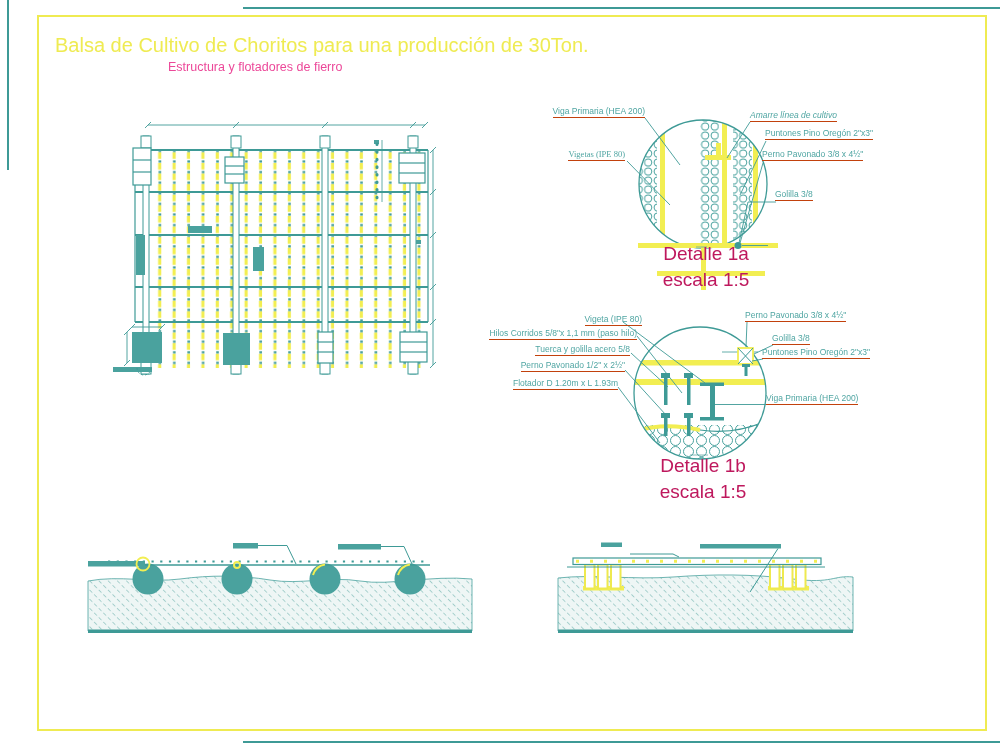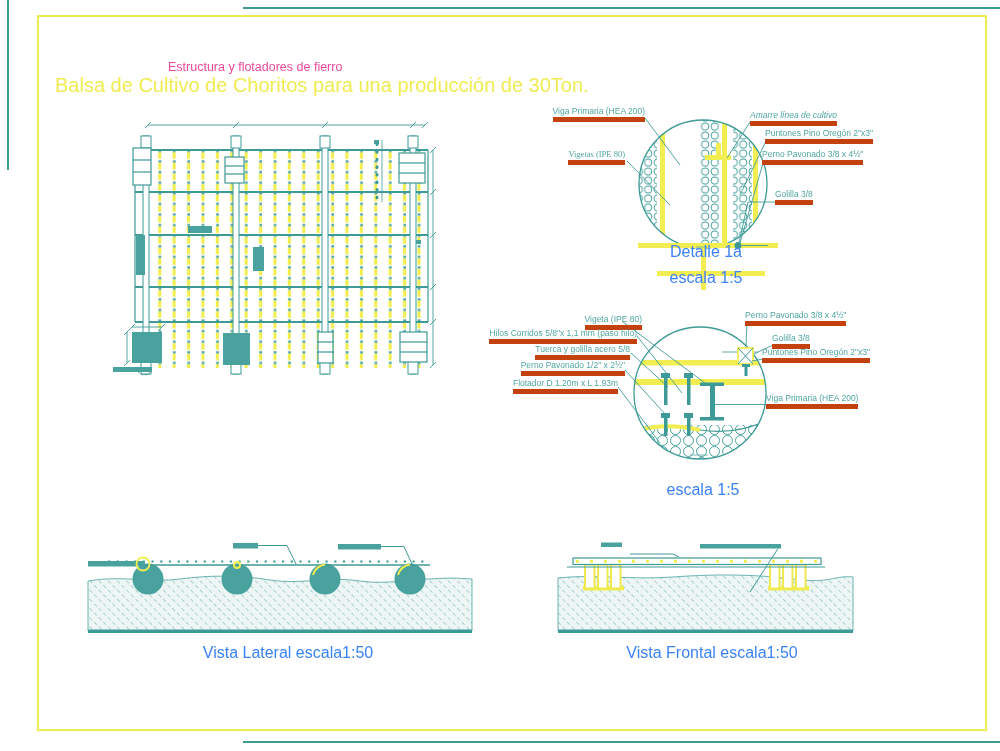--- a/index.html
+++ b/index.html
@@ -1,25 +1,25 @@
 <!DOCTYPE html>
 <html><head>
 <meta charset="utf-8">
 <style>
   html,body{margin:0;padding:0;background:#fff;font-family:"Liberation Sans",sans-serif;}
   .sheet{position:relative;width:1000px;height:751px;background:#fff;overflow:hidden;}
   .abs{position:absolute;}
   .tealbar{background:#3E9A96;}
   .frame{position:absolute;left:37px;top:15px;width:946px;height:712px;border:2px solid #EFEB52;}
-  .page-title{position:absolute;left:55px;top:34px;font-size:20px;color:#EFEB52;white-space:nowrap;margin-top:40px;}
+  .page-title{position:absolute;left:55px;top:34px;font-size:20px;color:#EFEB52;white-space:nowrap;}
   .page-subtitle{position:absolute;left:168px;top:60px;font-size:12.5px;color:#ec4899;white-space:nowrap;}
   .lbl{position:absolute;font-size:8.5px;color:#4FA5A2;line-height:1.05;white-space:nowrap;}
-  .lbl span{display:inline-block;border-bottom:5px solid #c2410c;padding-bottom:1px;}
+  .lbl span{display:inline-block;border-bottom:1px solid #c2410c;padding-bottom:1px;}
   .ra{text-align:right;}
-  .cap{position:absolute;color:#3b82f6;font-size:16px;text-align:center;white-space:nowrap;}
+  .cap{position:absolute;color:#be185d;font-size:19px;text-align:center;white-space:nowrap;}
   svg{position:absolute;overflow:visible;}
 </style>
 </head>
 <body>
 
 <div class="sheet">
 
   <div class="abs tealbar" style="left:243px;top:7px;width:757px;height:2px;"></div>
   <div class="abs tealbar" style="left:7px;top:0;width:2px;height:170px;"></div>
   <div class="abs tealbar" style="left:243px;top:741px;width:757px;height:2px;"></div>
@@ -219,20 +219,21 @@
   </svg>
   <div class="lbl ra" style="left:512px;top:315px;width:130px;"><span>Vigeta (IPE 80)</span></div>
   <div class="lbl ra" style="left:447px;top:329px;width:190px;"><span>Hilos Corridos 5/8"x 1,1 mm (paso hilo)</span></div>
   <div class="lbl ra" style="left:500px;top:345px;width:130px;"><span>Tuerca y golilla acero 5/8</span></div>
   <div class="lbl ra" style="left:495px;top:361px;width:130px;"><span>Perno Pavonado 1/2" x 2½"</span></div>
   <div class="lbl ra" style="left:488px;top:379px;width:130px;"><span>Flotador D 1.20m x L 1.93m</span></div>
   <div class="lbl" style="left:745px;top:311px;"><span>Perno Pavonado 3/8 x 4½"</span></div>
   <div class="lbl" style="left:772px;top:334px;"><span>Golilla 3/8</span></div>
   <div class="lbl" style="left:762px;top:348px;"><span>Puntones Pino Oregón 2"x3"</span></div>
   <div class="lbl" style="left:766px;top:394px;"><span>Viga Primaria (HEA 200)</span></div>
+  <div class="cap" style="left:598px;top:455px;width:210px;">Detalle 1b</div>
   <div class="cap" style="left:598px;top:481px;width:210px;">escala 1:5</div>
 
   <svg style="left:80px;top:535px;" width="400" height="105" viewBox="0 0 400 105">
     <defs>
       <pattern id="hatchL" width="6.5" height="6.5" patternUnits="userSpaceOnUse" patternTransform="rotate(-45)">
         <rect width="6.5" height="6.5" fill="#EEF6F5"></rect>
         <line x1="0" y1="0" x2="0" y2="6.5" stroke="#6FB2AE" stroke-width="1.1" stroke-dasharray="4 2.5"></line>
       </pattern>
     </defs>
     <g>
@@ -256,21 +257,20 @@
       <rect x="258" y="9" width="43" height="5.5" fill="#4AA29E"></rect>
       <line x1="301" y1="11.5" x2="324" y2="11.5" stroke="#3E9A96" stroke-width="1"></line>
       <line x1="324" y1="11.5" x2="332" y2="29" stroke="#3E9A96" stroke-width="1"></line>
     </g>
     <g fill="none" stroke="#F2EE52" stroke-width="2">
       <circle cx="157" cy="30" r="3"></circle>
       <path d="M233,40 A14,14 0 0 1 245,29.5"></path>
       <path d="M318,40 A14,14 0 0 1 330,29.5"></path>
     </g>
   </svg>
-  <div class="cap" style="left:138px;top:644px;width:300px;">Vista Lateral escala1:50</div>
 
   <svg style="left:553px;top:535px;" width="310" height="100" viewBox="0 0 310 100">
     <defs>
       <pattern id="hatchF" width="6.5" height="6.5" patternUnits="userSpaceOnUse" patternTransform="rotate(-45)">
         <rect width="6.5" height="6.5" fill="#EEF6F5"></rect>
         <line x1="0" y1="0" x2="0" y2="6.5" stroke="#6FB2AE" stroke-width="1.1" stroke-dasharray="4 2.5"></line>
       </pattern>
     </defs>
     <g>
       <path d="M5,43 C40,39 80,45 120,42 S200,39 240,44 S280,40 300,42 L300,96 L5,96 Z" fill="url(#hatchF)" stroke="#4AA29E" stroke-width="0.8"></path>
@@ -292,15 +292,14 @@
       <line x1="14" y1="32" x2="272" y2="32" stroke="#3E9A96" stroke-width="1"></line>
       <rect x="20" y="23" width="248" height="6.5" fill="#fff" stroke="#3E9A96" stroke-width="1.2"></rect>
       <line x1="23" y1="26.3" x2="265" y2="26.3" stroke="#F2EE52" stroke-width="3" stroke-dasharray="3 11"></line>
       <rect x="48" y="7.5" width="21" height="4.5" fill="#4AA29E"></rect>
       <rect x="147" y="9" width="81" height="4.5" fill="#4AA29E"></rect>
       <line x1="77" y1="19" x2="120" y2="19" stroke="#3E9A96" stroke-width="1"></line>
       <line x1="120" y1="19" x2="126" y2="22" stroke="#3E9A96" stroke-width="1"></line>
       <line x1="225" y1="13.5" x2="197" y2="57" stroke="#3E9A96" stroke-width="1"></line>
     </g>
   </svg>
-  <div class="cap" style="left:562px;top:644px;width:300px;">Vista Frontal escala1:50</div>
 
 </div>
 
 </body></html>

